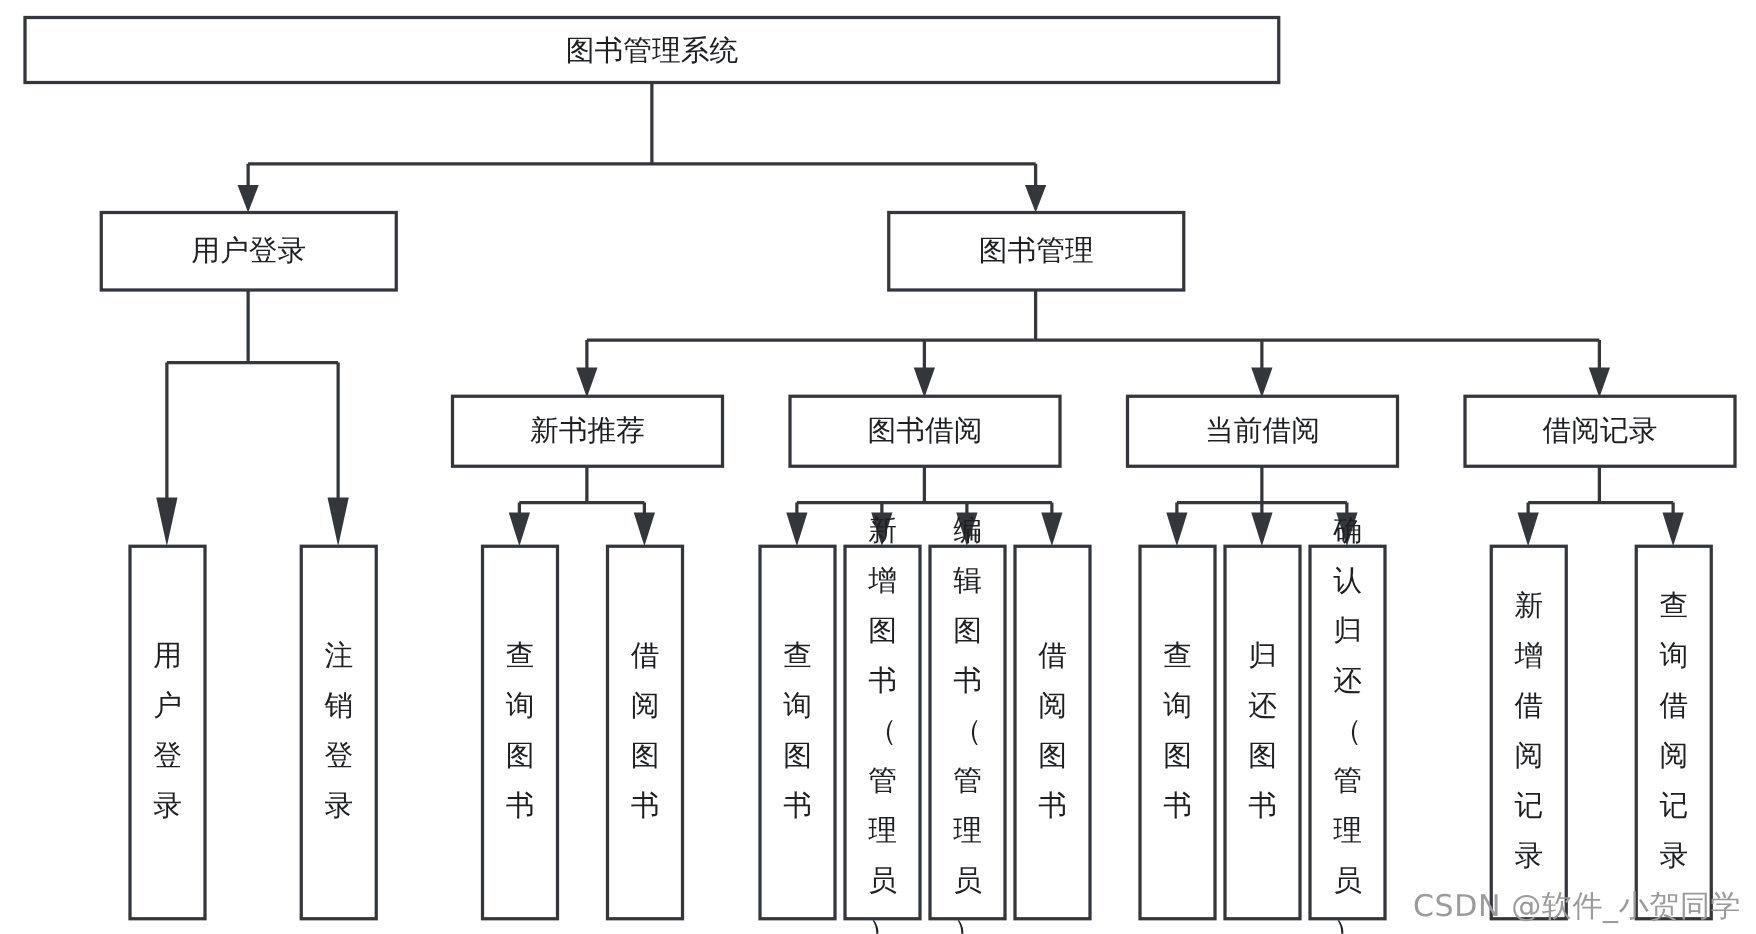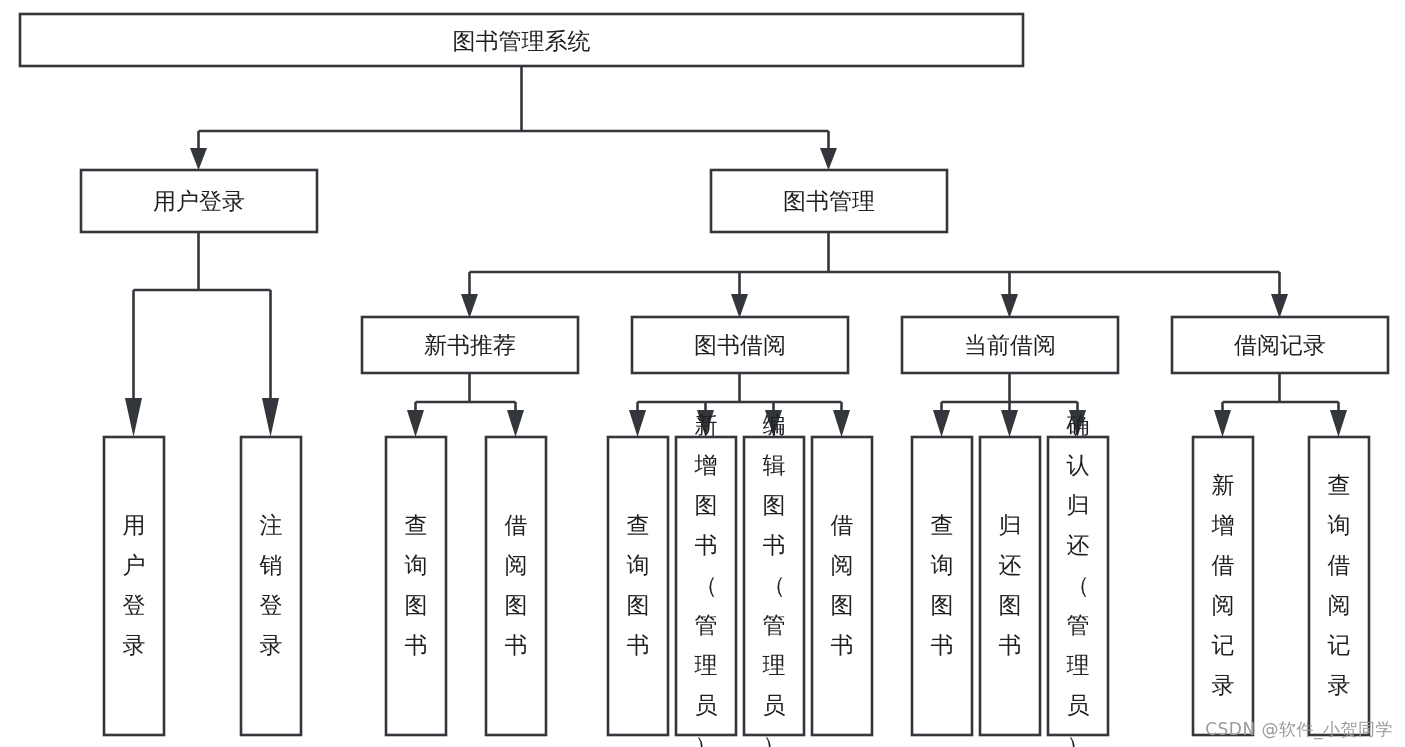--- a/index.html
+++ b/index.html
@@ -54,21 +54,21 @@
     fill: #1d1f22;
     font-family: "DejaVu Sans", "Liberation Sans", sans-serif;
     font-size: 23px;
     text-anchor: middle;
   }
   .watermark {
     position: absolute;
     right: 12px;
     bottom: 6px;
     font-family: "DejaVu Sans", "Liberation Sans", sans-serif;
-    font-size: 17px;
+    font-size: 24px;
     color: #9b9b9b;
     letter-spacing: 0.5px;
     white-space: nowrap;
     pointer-events: none;
   }
 </style>
 </head>
 <body>
 
 <div id="diagram-root">

